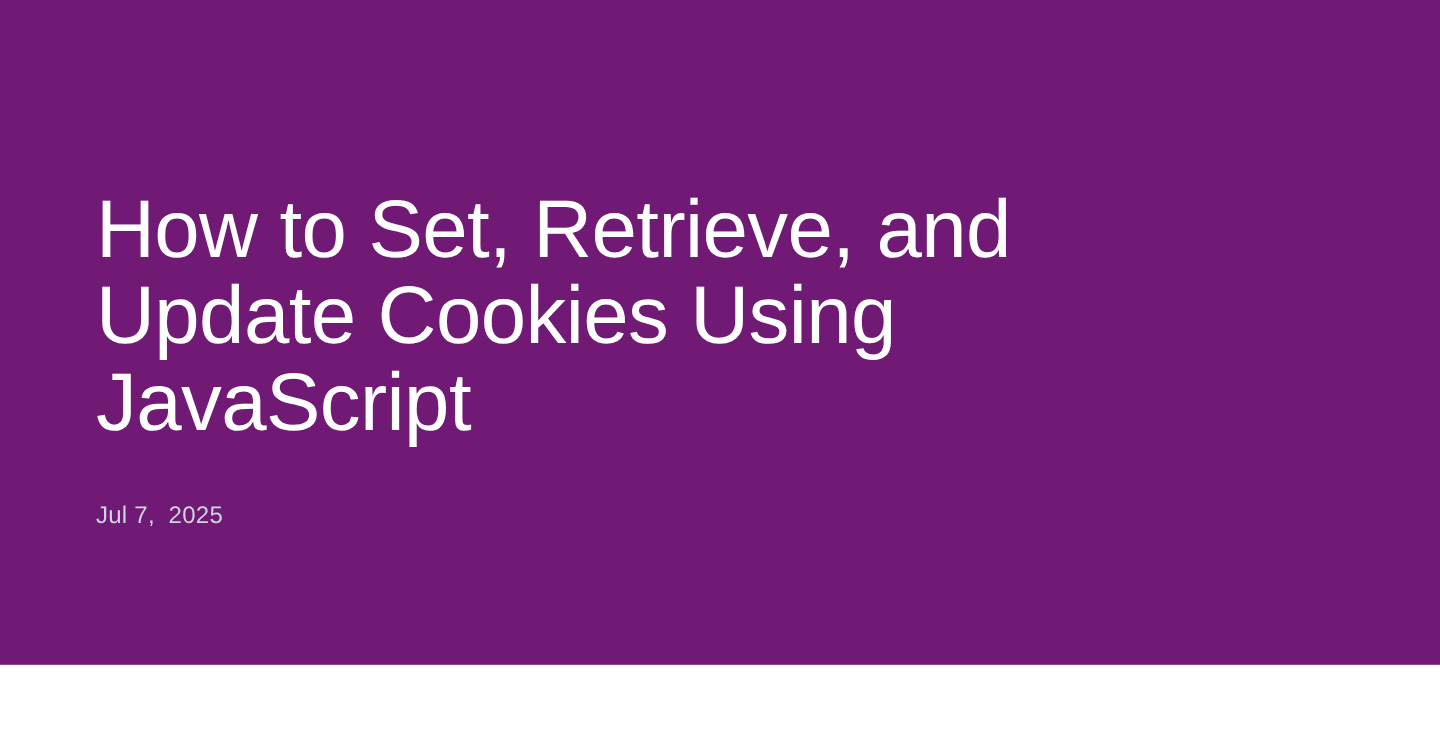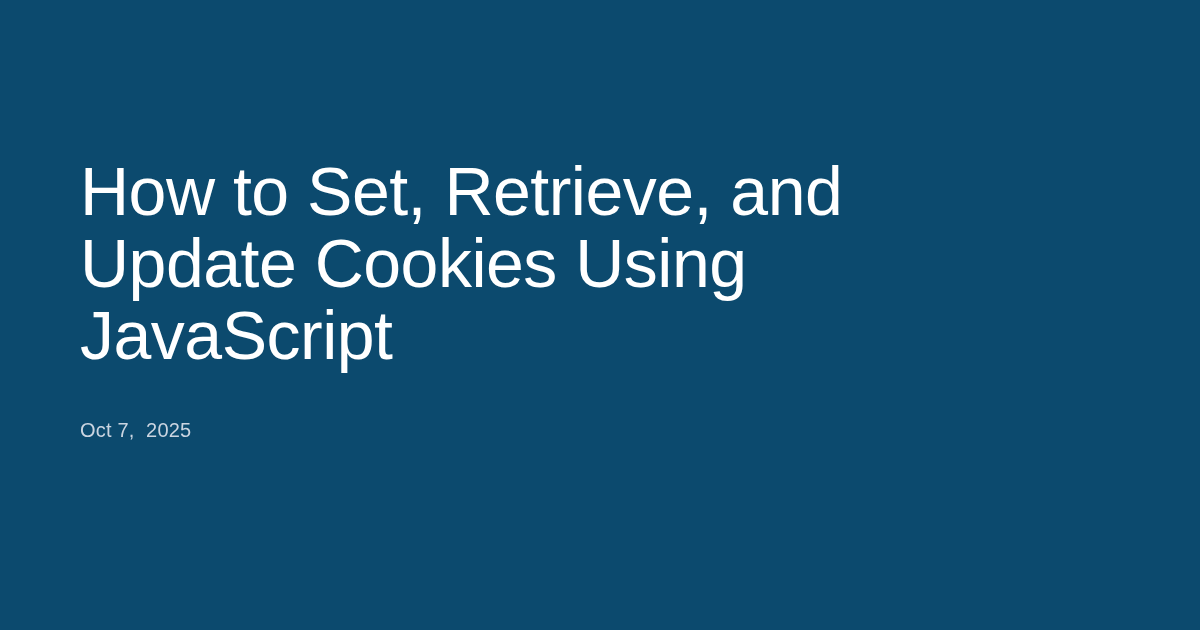--- a/index.html
+++ b/index.html
@@ -12,22 +12,22 @@
     height: 630px;
     overflow: hidden;
     font-family: "Liberation Sans", sans-serif;
     -webkit-font-smoothing: antialiased;
   }
 
   .og-card {
     position: relative;
     box-sizing: border-box;
     width: 1200px;
-    height: 630px;
-    background: #0c4a6e;
+    height: 554px;
+    background: #701a75;
     display: flex;
     flex-direction: column;
     justify-content: flex-start;
     padding: 0;
   }
 
   .card-content {
     position: absolute;
     left: 80px;
     top: 155px;
@@ -69,15 +69,15 @@
     letter-spacing: 0.2px;
     white-space: pre;
   }
 </style>
 </head>
 <body>
 
 <div class="og-card">
   <div class="card-content">
     <h1 class="card-title">How to Set, Retrieve, and Update Cookies Using JavaScript</h1>
-    <p class="card-date">Oct 7,  2025</p>
+    <p class="card-date">Jul 7,  2025</p>
   </div>
 </div>
 
 </body></html>

